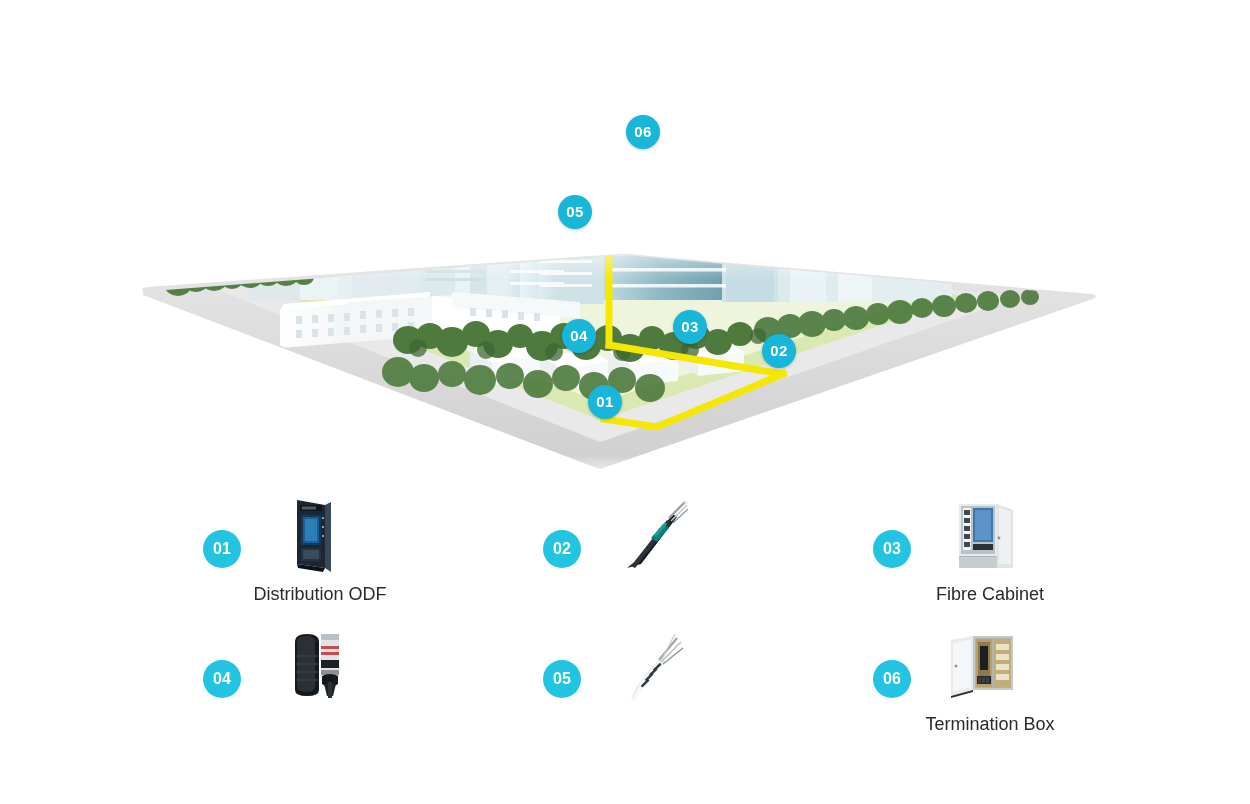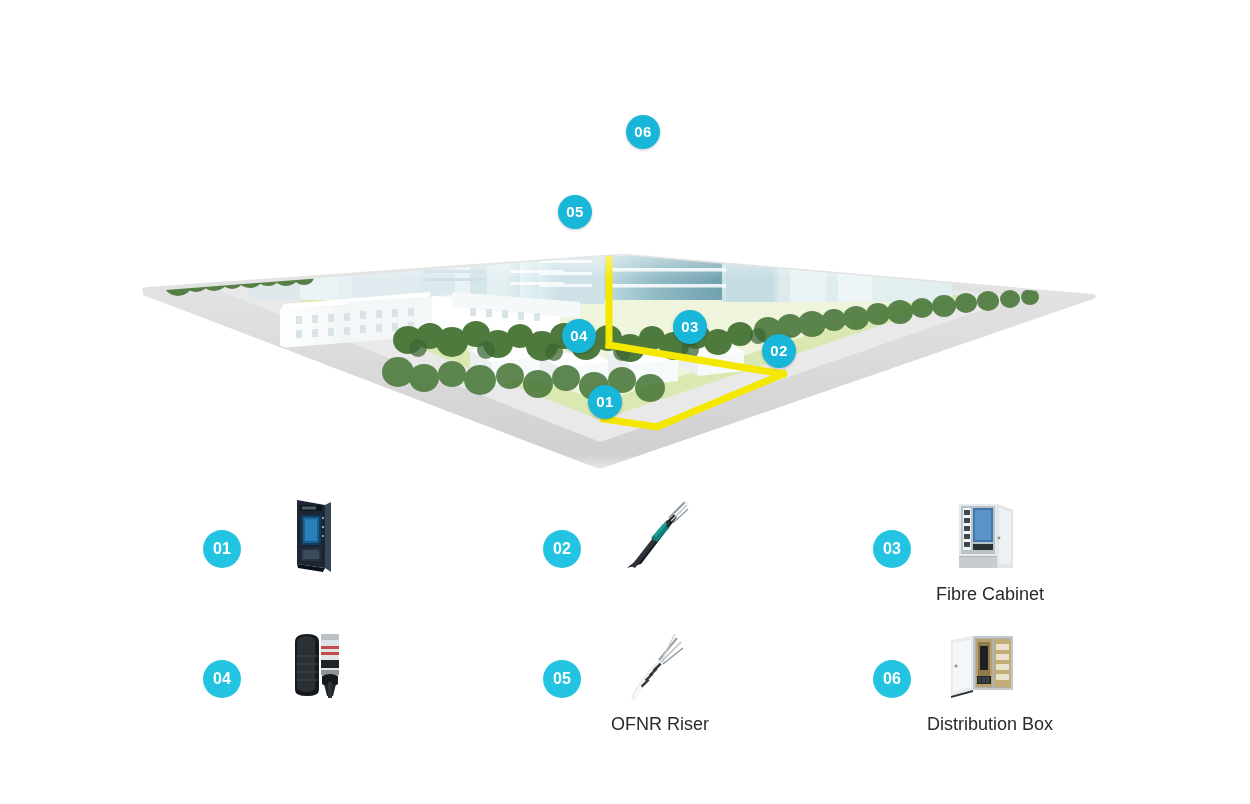--- a/index.html
+++ b/index.html
@@ -446,20 +446,21 @@
             <rect x="36" y="21" width="16" height="26" fill="#1b5f91"></rect>
             <rect x="38" y="23" width="12" height="22" fill="#2a7fb8"></rect>
             <rect x="34" y="52" width="20" height="13" fill="#26323d"></rect>
             <rect x="36" y="54" width="16" height="9" fill="#3a4c5c"></rect>
             <rect x="55" y="21" width="2" height="2" fill="#8fa4b3"></rect>
             <rect x="55" y="30" width="2" height="2" fill="#8fa4b3"></rect>
             <rect x="55" y="39" width="2" height="2" fill="#8fa4b3"></rect>
             <path d="M30 68 L58 72 L56 76 L31 72 Z" fill="#0c1219"></path>
           </svg>
         </div>
+        <div class="legend-label">Distribution ODF</div>
       </div>
 
       <div class="legend-cell c2">
         <div class="badge">02</div>
         <div class="thumb">
           <svg width="96" height="80" viewBox="0 0 96 80">
             <path d="M20 72 L30 64 L66 18 L70 21 L34 68 Z" fill="#14191d"></path>
             <path d="M24 70 L60 24 L64 27 L28 72 Z" fill="#2d3338"></path>
             <path d="M44 42 L56 28 L62 32 L50 46 Z" fill="#0f7f7a"></path>
             <path d="M47 39 L58 26 L60 28 L49 41 Z" fill="#17a39c"></path>
@@ -537,21 +538,20 @@
             <path d="M56 38 L76 22" stroke="#8d9498" stroke-width="1.4" fill="none"></path>
             <path d="M55 33 L68 8" stroke="#c8ced1" stroke-width="1.3" fill="none"></path>
             <g fill="#33393d">
               <rect x="45" y="40" width="10" height="2.4" transform="rotate(-45 50 41)"></rect>
               <rect x="41" y="45" width="10" height="2.4" transform="rotate(-45 46 46)"></rect>
               <rect x="37" y="50" width="10" height="2.4" transform="rotate(-45 42 51)"></rect>
               <rect x="33" y="56" width="10" height="2.4" transform="rotate(-45 38 57)"></rect>
             </g>
           </svg>
         </div>
-        <div class="legend-label">OFNR Riser</div>
       </div>
 
       <div class="legend-cell c3">
         <div class="badge">06</div>
         <div class="thumb">
           <svg width="96" height="80" viewBox="0 0 96 80">
             <path d="M14 14 L36 10 L36 64 L14 70 Z" fill="#e8ebed"></path>
             <path d="M16 17 L34 13.5 L34 61 L16 66 Z" fill="#f4f6f7"></path>
             <circle cx="19" cy="40" r="1.5" fill="#8d9498"></circle>
             <rect x="36" y="10" width="40" height="54" fill="#c3c8ca"></rect>
@@ -568,17 +568,17 @@
             <rect x="57" y="13" width="17" height="48" fill="#c2ad76"></rect>
             <g fill="#e9e2cd">
               <rect x="59" y="18" width="13" height="6"></rect>
                 <rect x="59" y="28" width="13" height="6"></rect>
               <rect x="59" y="38" width="13" height="6"></rect>
                 <rect x="59" y="48" width="13" height="6"></rect>
             </g>
             <path d="M14 70 L36 64 L36 66 L14 72 Z" fill="#2b3135"></path>
           </svg>
         </div>
-        <div class="legend-label">Distribution Box</div>
+        <div class="legend-label">Termination Box</div>
       </div>
     </div>
   </div>
 </div>
 
 </body></html>

